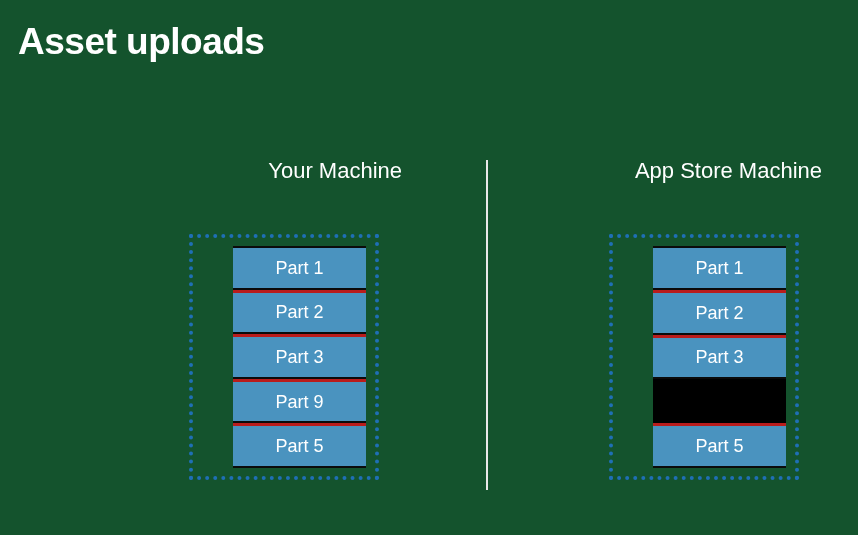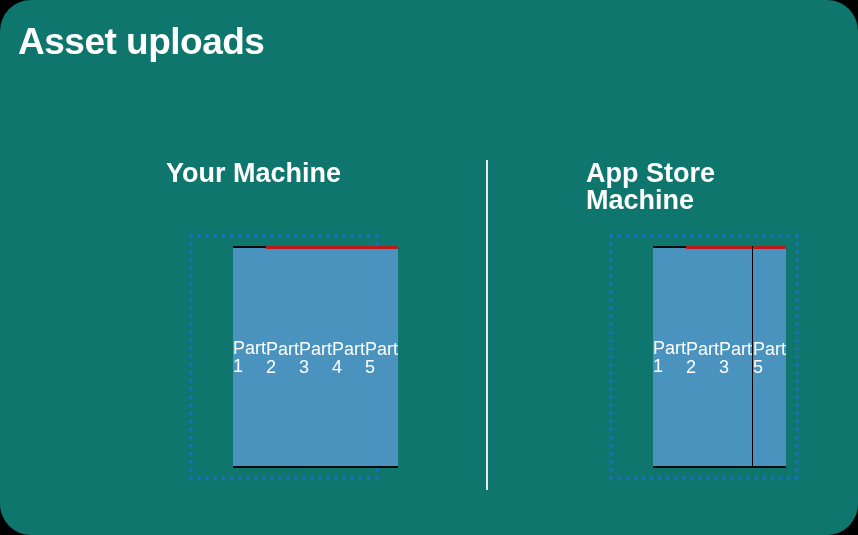--- a/index.html
+++ b/index.html
@@ -12,22 +12,21 @@
     height: 535px;
     position: relative;
     overflow: hidden;
     font-family: "Liberation Sans", sans-serif;
     -webkit-font-smoothing: antialiased;
   }
 
   .slide {
     position: absolute;
     inset: 0;
-    background: #0f766e;
-    border-radius: 31px;
+    background: #14532d;
   }
 
   .slide-title {
     position: absolute;
     left: 18px;
     top: 22px;
     font-size: 37px;
     font-weight: bold;
     color: #ffffff;
     letter-spacing: -0.5px;
@@ -46,43 +45,43 @@
 
   .panel {
     position: absolute;
     top: 160px;
     width: 236px;
   }
   .panel-left  { left: 166px; }
   .panel-right { left: 586px; }
 
   .panel-heading {
-    text-align: left;
-    font-size: 27px;
+    text-align: right;
+    font-size: 22px;
     color: #ffffff;
-    font-weight: bold;
+    font-weight: normal;
     line-height: 1;
     margin-bottom: 0;
   }
 
   .stack-wrap {
     position: absolute;
     top: 234px;
     width: 190px;
     height: 246px;
     box-sizing: border-box;
     border: 4px dotted #1f6fb5;
     padding: 8px 9px;
   }
   .stack-left  { left: 189px; }
   .stack-right { left: 609px; }
 
   .stack {
     display: flex;
-    flex-direction: row;
+    flex-direction: column;
     height: 100%;
     box-sizing: border-box;
     padding-left: 31px;
   }
 
   .part {
     flex: 1 1 0;
     background: #4a93bf;
     border-top: 3px solid #b91c1c;
     border-bottom: 2px solid #0b0b0b;
@@ -119,21 +118,21 @@
     <div class="panel-heading">App Store Machine</div>
   </div>
 
   <div class="divider"></div>
 
   <div class="stack-wrap stack-left">
     <div class="stack">
       <div class="part">Part 1</div>
       <div class="part">Part 2</div>
       <div class="part">Part 3</div>
-      <div class="part">Part 4</div>
+      <div class="part">Part 9</div>
       <div class="part">Part 5</div>
     </div>
   </div>
 
   <div class="stack-wrap stack-right">
     <div class="stack">
       <div class="part">Part 1</div>
       <div class="part">Part 2</div>
       <div class="part">Part 3</div>
       <div class="part missing"></div>

